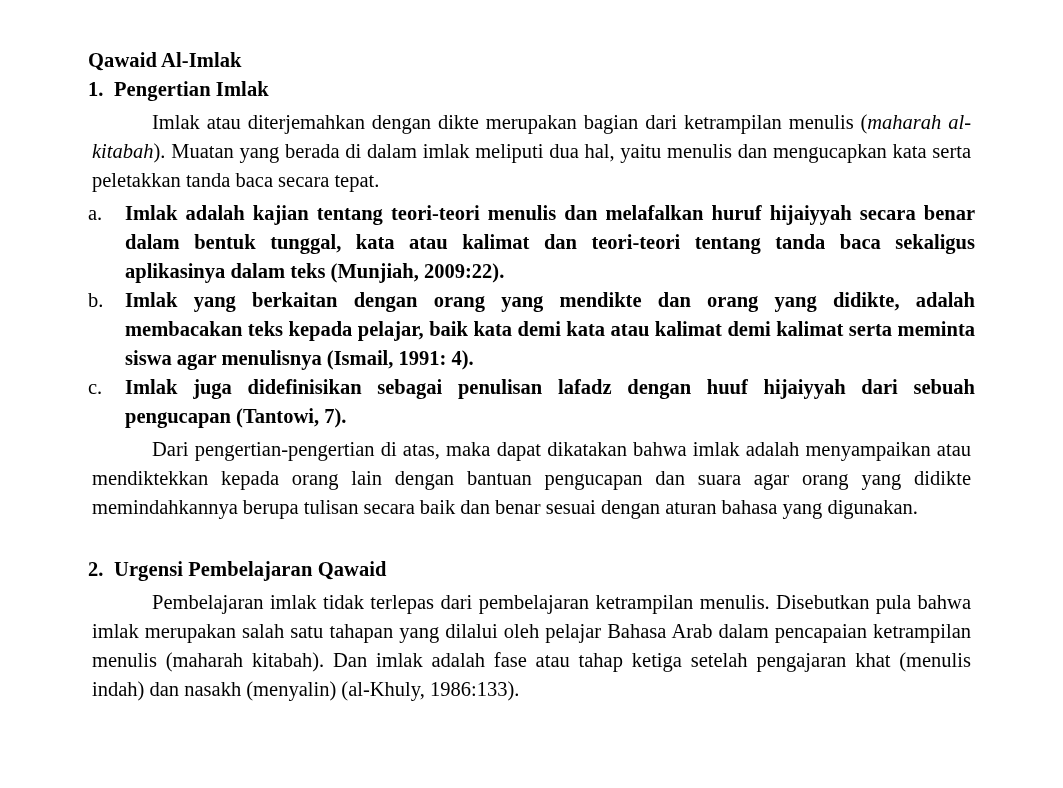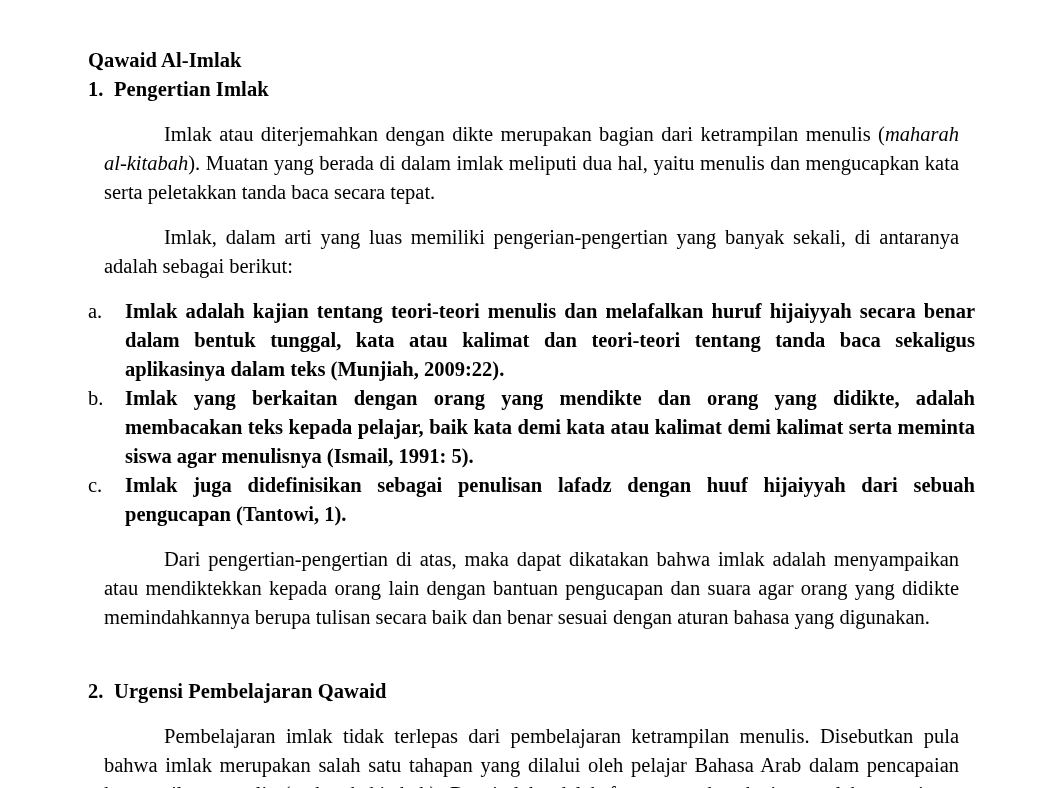--- a/index.html
+++ b/index.html
@@ -38,21 +38,21 @@
   }
   .section-heading .num {
     width: 26px;
     flex: 0 0 26px;
   }
   .section-heading .htext {
     flex: 1 1 auto;
     font-family: Liberation Serif, serif;
   }
   p.body-par {
-    margin: 16px;
+    margin: 4px;
     font-size: 20.5px;
     line-height: 29px;
     text-align: justify;
     text-indent: 60px;
     hyphens: none;
   }
   .list {
     margin: 0;
     padding: 0;
   }
@@ -86,34 +86,33 @@
 
   <h1 class="doc-title">Qawaid Al-Imlak</h1>
 
   <div class="section-heading">
     <span class="num">1.</span>
     <span class="htext">Pengertian Imlak</span>
   </div>
 
   <p class="body-par"><span>Imlak atau diterjemahkan dengan dikte merupakan bagian dari ketrampilan menulis (</span><i>maharah al-kitabah</i><span>). Muatan yang berada di dalam imlak meliputi dua hal, yaitu menulis dan mengucapkan kata serta peletakkan tanda baca secara tepat.</span></p>
 
-  <p class="body-par">Imlak, dalam arti yang luas memiliki pengerian-pengertian yang banyak sekali, di antaranya adalah sebagai berikut:</p>
 
   <div class="list">
     <div class="list-item">
       <span class="marker">a.</span>
       <span class="item-text">Imlak adalah kajian tentang teori-teori menulis dan melafalkan huruf hijaiyyah secara benar dalam bentuk tunggal, kata atau kalimat dan teori-teori tentang tanda baca sekaligus aplikasinya dalam teks (Munjiah, 2009:22).</span>
     </div>
     <div class="list-item">
       <span class="marker">b.</span>
-      <span class="item-text">Imlak yang berkaitan dengan orang yang mendikte dan orang yang didikte, adalah membacakan teks kepada pelajar, baik kata demi kata atau kalimat demi kalimat serta meminta siswa agar menulisnya (Ismail, 1991: 5).</span>
+      <span class="item-text">Imlak yang berkaitan dengan orang yang mendikte dan orang yang didikte, adalah membacakan teks kepada pelajar, baik kata demi kata atau kalimat demi kalimat serta meminta siswa agar menulisnya (Ismail, 1991: 4).</span>
     </div>
     <div class="list-item">
       <span class="marker">c.</span>
-      <span class="item-text">Imlak juga didefinisikan sebagai penulisan lafadz dengan huuf hijaiyyah dari sebuah pengucapan (Tantowi, 1).</span>
+      <span class="item-text">Imlak juga didefinisikan sebagai penulisan lafadz dengan huuf hijaiyyah dari sebuah pengucapan (Tantowi, 7).</span>
     </div>
   </div>
 
   <p class="body-par">Dari pengertian-pengertian di atas, maka dapat dikatakan bahwa imlak adalah menyampaikan atau mendiktekkan kepada orang lain dengan bantuan pengucapan dan suara agar orang yang didikte memindahkannya berupa tulisan secara baik dan benar sesuai dengan aturan bahasa yang digunakan.</p>
 
   <div class="spacer-line"></div>
 
   <div class="section-heading">
     <span class="num">2.</span>
     <span class="htext">Urgensi Pembelajaran Qawaid</span>

